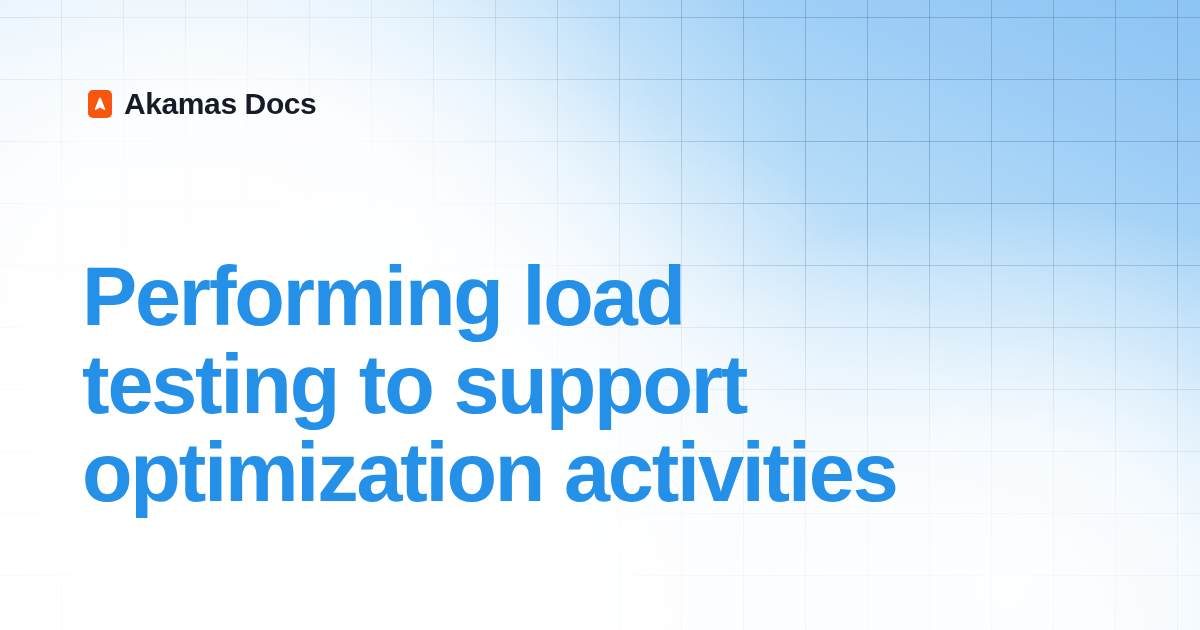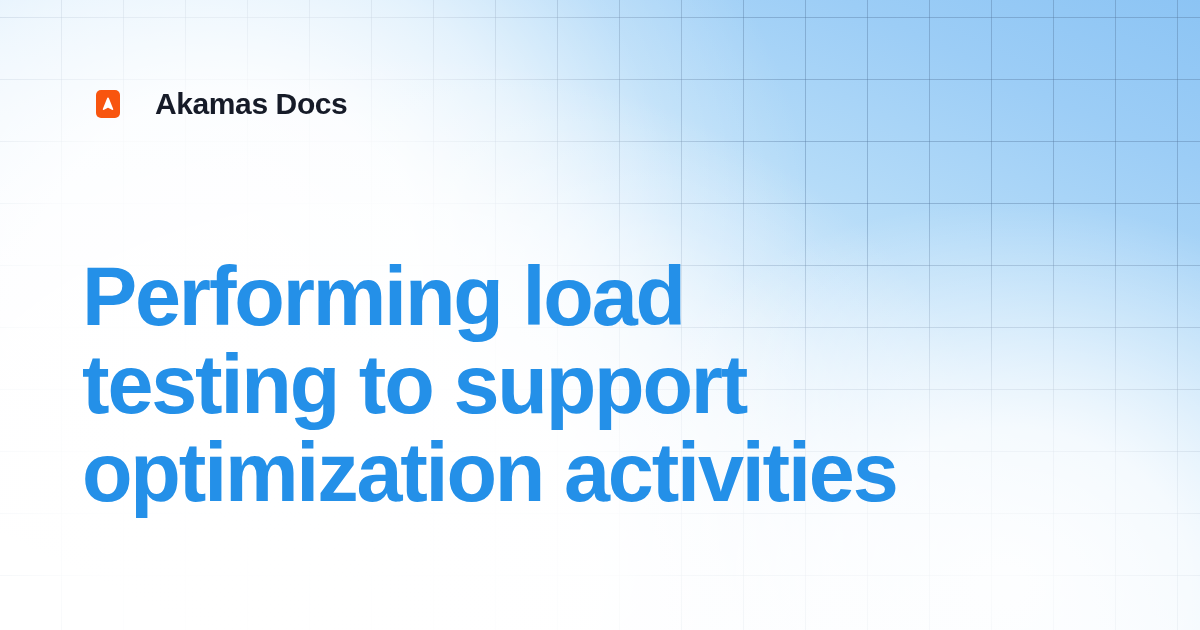--- a/index.html
+++ b/index.html
@@ -94,25 +94,25 @@
   
 
   .content {
     position: absolute;
     inset: 0;
   }
 
   
   .brand {
     position: absolute;
-    left: 96px;
+    left: 88px;
     top: 84px;
     display: flex;
     align-items: center;
-    gap: 35px;
+    gap: 12px;
     height: 40px;
   }
   .brand-logo {
     width: 24px;
     height: 28px;
     border-radius: 5px;
     background: #f8550f;
     display: flex;
     align-items: center;
     justify-content: center;

